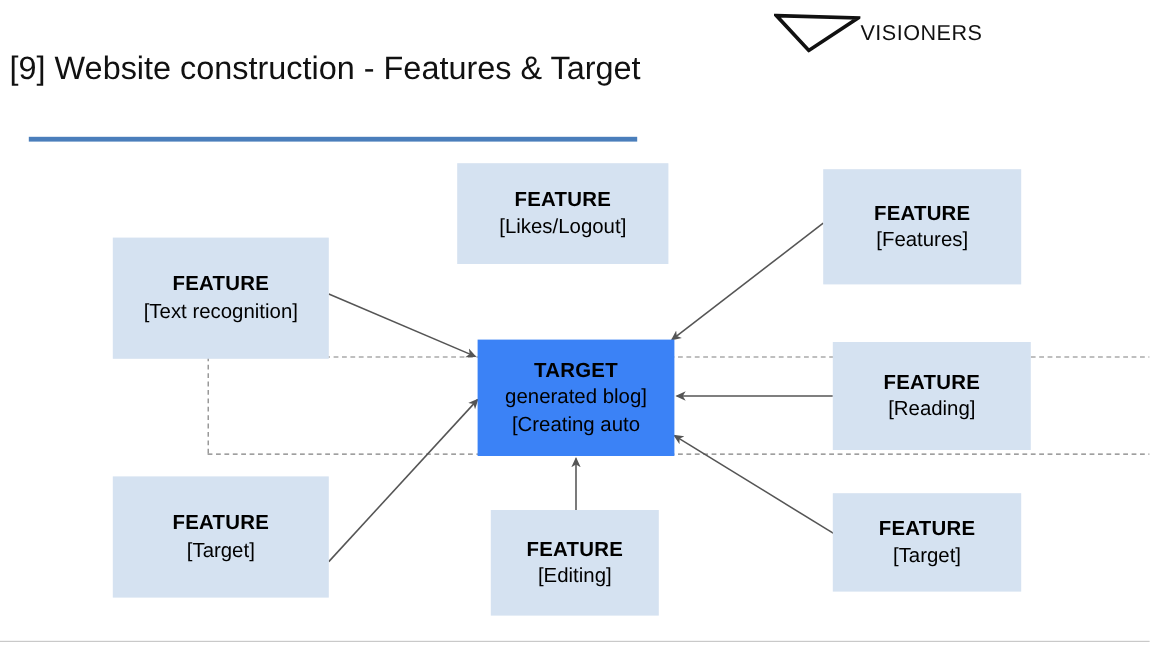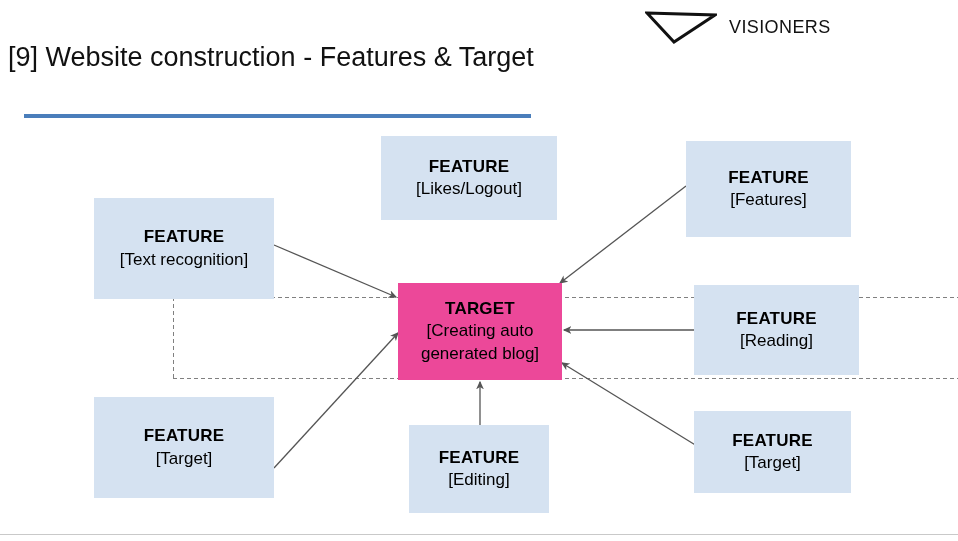--- a/index.html
+++ b/index.html
@@ -16,21 +16,20 @@
     color: #000000;
   }
 
   
   #logo-area {
     position: absolute;
     left: 645px;
     top: 10px;
     display: flex;
     align-items: center;
-    gap: 12px;
   }
   #logo-mark { width: 72px; height: 34px; display: block; }
   #logo-text {
     font-size: 18px;
     letter-spacing: 0.4px;
     color: #111111;
     white-space: nowrap;
   }
 
   
@@ -84,21 +83,21 @@
     font-size: 17px;
     line-height: 1.32;
     letter-spacing: 0.2px;
   }
   .node .node-sub {
     font-weight: 400;
     font-size: 17px;
     line-height: 1.32;
   }
   .node.feature { background: #d5e2f1; }
-  .node.target  { background: #ec4899; }
+  .node.target  { background: #3b82f6; }
 
   
   #node-text-recognition { left: 94px;  top: 198px; width: 180px; height: 101px; }
   #node-login-logout     { left: 381px; top: 136px; width: 176px; height: 84px;  }
   #node-reading          { left: 686px; top: 141px; width: 165px; height: 96px;  }
   #node-sharing          { left: 694px; top: 285px; width: 165px; height: 90px;  }
   #node-writing          { left: 694px; top: 411px; width: 157px; height: 82px;  }
   #node-editing          { left: 409px; top: 425px; width: 140px; height: 88px;  }
   #node-likes            { left: 94px;  top: 397px; width: 180px; height: 101px; }
   #node-target           { left: 398px; top: 283px; width: 164px; height: 97px;  }
@@ -182,19 +181,19 @@
     <span class="node-sub">[Editing]</span>
   </div>
 
   <div class="node feature" id="node-likes">
     <span class="node-title">FEATURE</span>
     <span class="node-sub">[Target]</span>
   </div>
 
   <div class="node target" id="node-target">
     <span class="node-title">TARGET</span>
+    <span class="node-sub">generated blog]</span>
     <span class="node-sub">[Creating auto</span>
-    <span class="node-sub">generated blog]</span>
   </div>
 
 </div>
 
 <div id="footer-rule"></div>
 
 </body></html>

